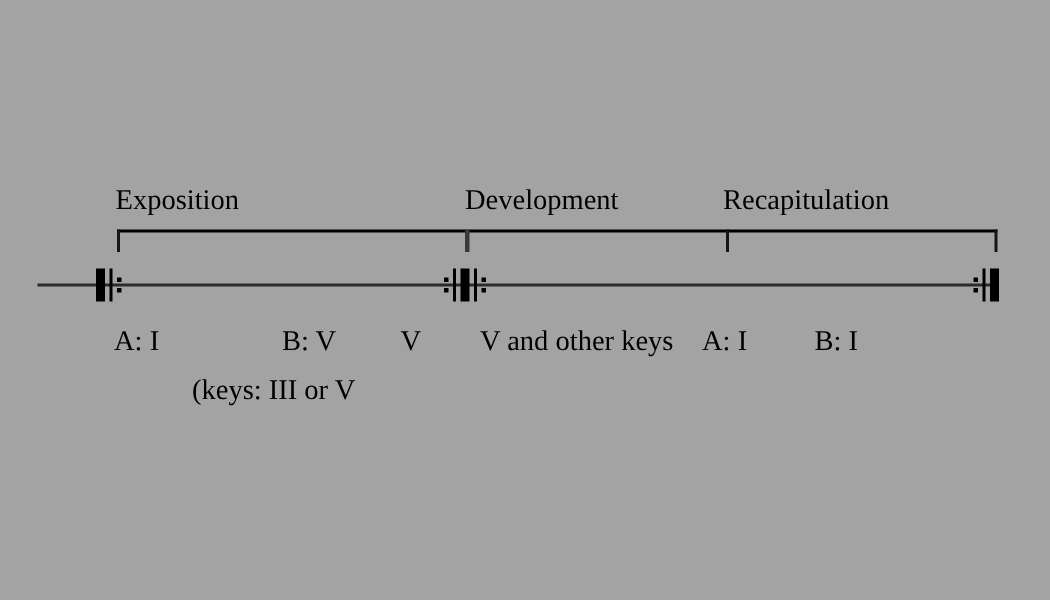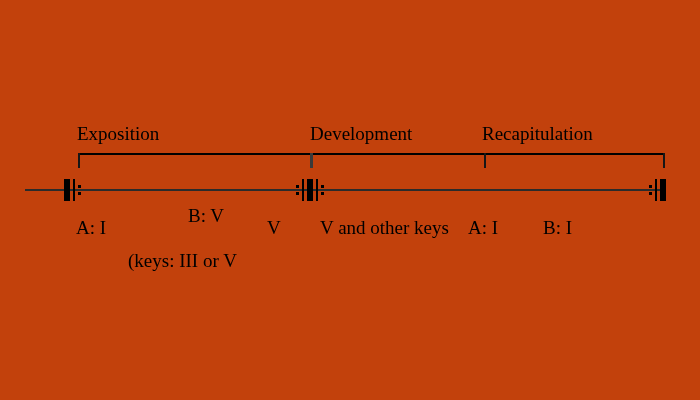--- a/index.html
+++ b/index.html
@@ -4,21 +4,21 @@
 <style>
   html, body {
     margin: 0;
     padding: 0;
     background: #ffffff;
   }
   .canvas {
     position: relative;
     width: 700px;
     height: 400px;
-    background: #c2410c;
+    background: #a3a3a3;
     overflow: hidden;
     font-family: "Liberation Serif", serif;
     color: #000000;
   }
   .label {
     position: absolute;
     font-size: 19px;
     line-height: 19px;
     white-space: nowrap;
     color: #000000;
@@ -121,21 +121,21 @@
   <div class="repeat" style="left:649px">
     <span class="dots">
         <i></i>
         <i></i>
       </span>
     <span class="bar thin"></span>
     <span class="bar thick"></span>
   </div>
 
   <div class="label" style="left:76px; top:218px">A: I</div>
-  <div class="label" style="left:188px; top:206px">B: V</div>
+  <div class="label" style="left:188px; top:218px">B: V</div>
   <div class="label" style="left:267px; top:218px">V</div>
   <div class="label" style="left:320px; top:218px">V and other keys</div>
   <div class="label" style="left:468px; top:218px">A: I</div>
   <div class="label" style="left:543px; top:218px">B: I</div>
 
   <div class="label" style="left:128px; top:251px">(keys: III or V</div>
 
 </div>
 
 </body></html>

